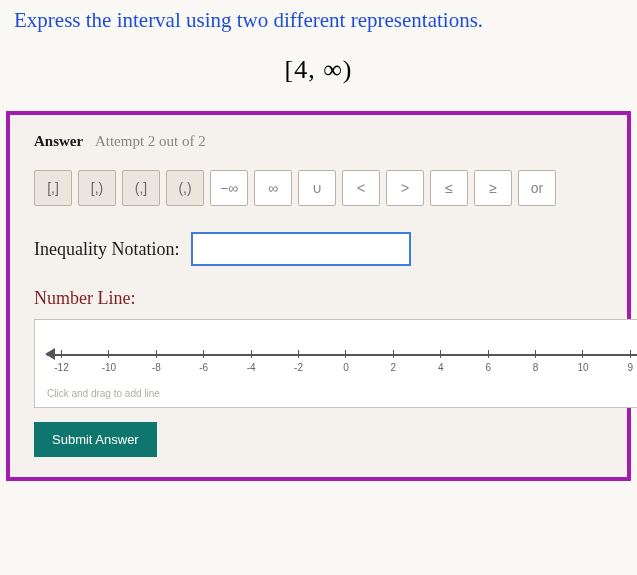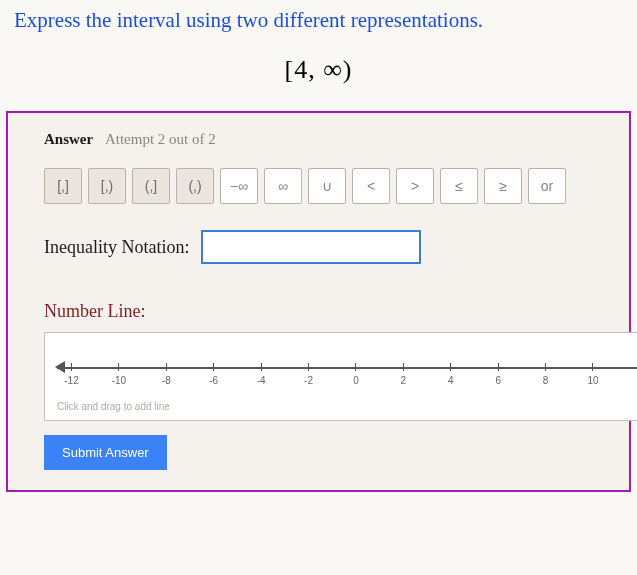--- a/index.html
+++ b/index.html
@@ -19,22 +19,22 @@
   }
   .interval-display {
     font-size: 26px;
     text-align: center;
     padding: 18px 0 26px 0;
     color: #000;
     letter-spacing: 1px;
   }
   .answer-panel {
     background: #f5f2ee;
-    padding: 18px 20px 20px 36px;
-    border: 2px solid #a21caf;
+    padding: 18px 20px 20px 24px;
+    border: 4px solid #a21caf;
     margin: 0 6px;
   }
   .answer-header {
     font-size: 15px;
     margin-bottom: 20px;
   }
   .answer-header .bold {
     font-weight: bold;
     color: #1a1a1a;
   }
@@ -63,21 +63,21 @@
   }
   .sym-btn.bracket {
     background: #eae6de;
     color: #6a6a6a;
     font-weight: 500;
   }
   .field-row {
     display: flex;
     align-items: center;
     gap: 12px;
-    margin-bottom: 37px;
+    margin-bottom: 22px;
   }
   .field-label {
     font-size: 18px;
     color: #1a1a1a;
   }
   .notation-input {
     width: 220px;
     height: 34px;
     border: 2px solid #3b7dd8;
     background: #fff;
@@ -146,21 +146,21 @@
     font-family: Arial, sans-serif;
     white-space: nowrap;
   }
   .hint {
     font-size: 10px;
     color: #b0aca4;
     margin-top: 6px;
     font-family: Arial, sans-serif;
   }
   .submit-btn {
-    background: #3b82f6;
+    background: #0f766e;
     color: #fff;
     border: none;
     padding: 10px 18px;
     font-size: 13px;
     cursor: pointer;
     font-family: Arial, sans-serif;
   }
 </style>
 </head>
 <body>

